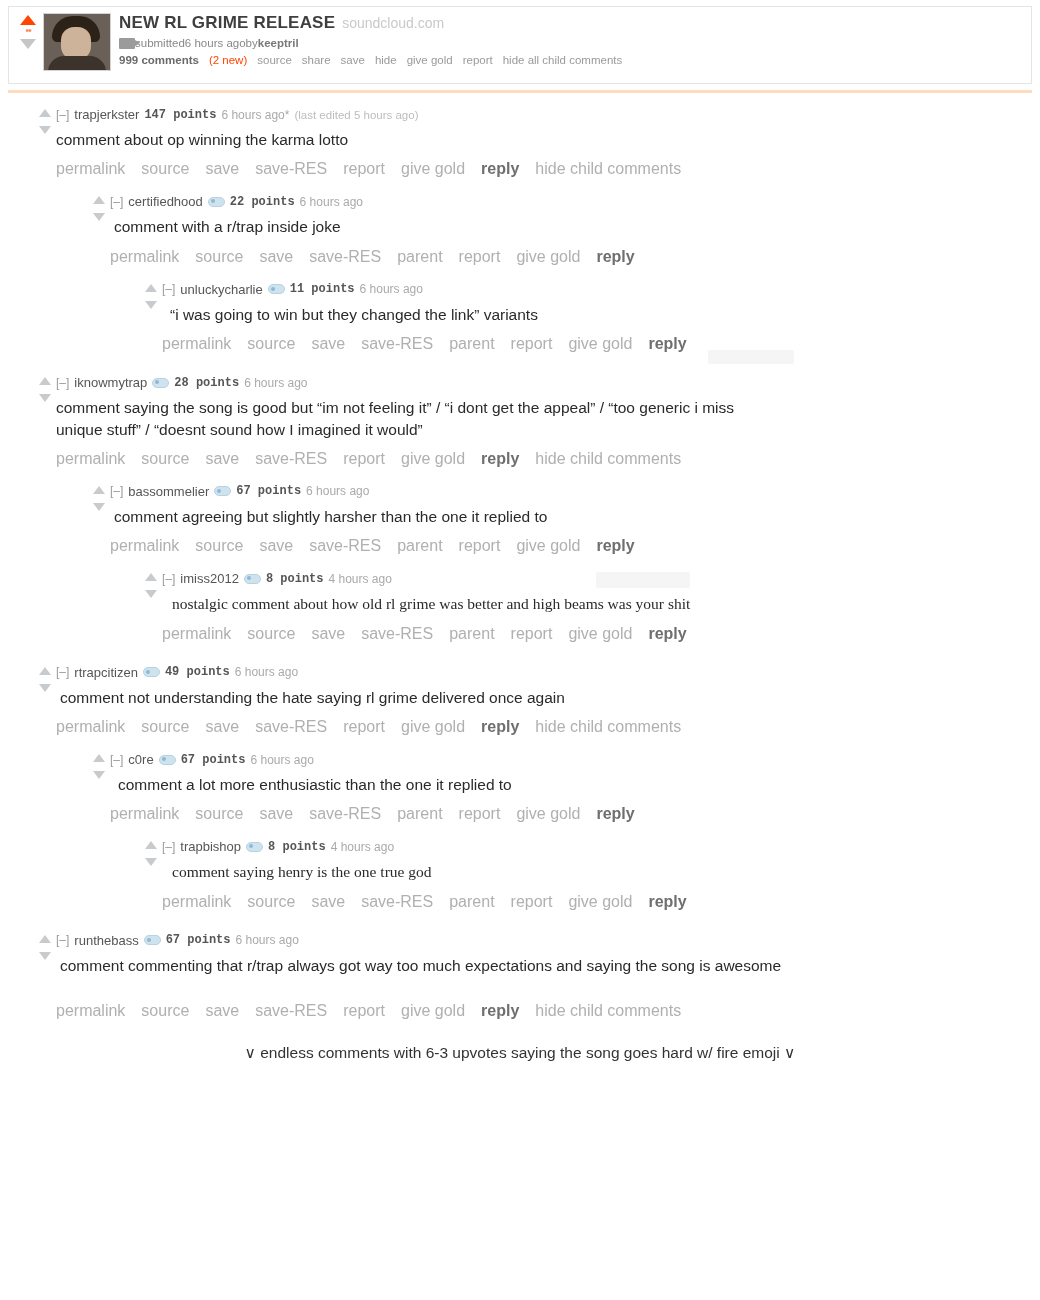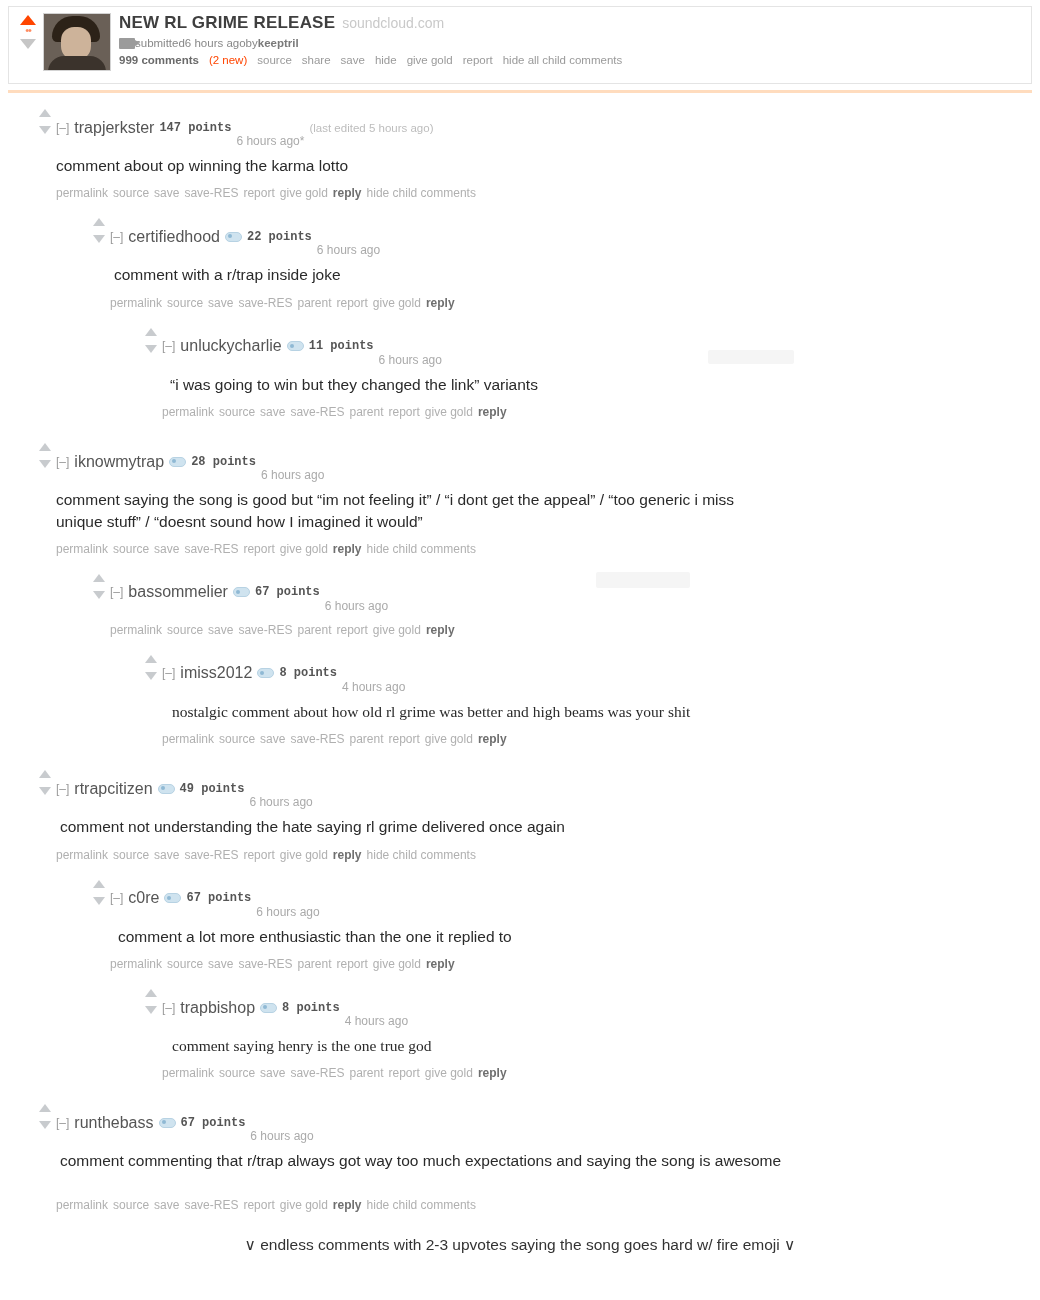--- a/index.html
+++ b/index.html
@@ -56,32 +56,32 @@
   .comments{padding:14px 0 0 0;}
   .comment{position:relative;}
   .c-row{display:flex;align-items:flex-start;}
   .c-arrows{width:22px;flex:none;display:flex;flex-direction:column;align-items:center;padding-top:2px;}
   .ca-up,.ca-dn{width:0;height:0;border-left:6px solid transparent;border-right:6px solid transparent;cursor:pointer;opacity:.55;}
   .ca-up{border-bottom:8px solid #9aa0a6;}
   .ca-dn{border-top:8px solid #9aa0a6;margin-top:9px;}
   .c-body{flex:1;min-width:0;}
   .tagline{font-size:12px;color:#999;display:flex;align-items:center;gap:5px;white-space:nowrap;}
   .collapse{color:#9a9a9a;cursor:pointer;}
-  .uname{color:#555;font-size:16px;}
+  .uname{color:#555;font-size:13px;}
   .gildpill{display:inline-block;width:15px;height:8px;border-radius:5px;background:#cfe3ef;border:1px solid #b7d2e3;position:relative;}
   .gildpill:before{content:"";position:absolute;left:2px;top:1.5px;width:4px;height:4px;border-radius:50%;background:#8fb9d4;}
   .points{font-weight:bold;color:#555;font-size:12px;font-family:Liberation Mono, monospace;}
-  .time{color:#aaa;font-size:12px;margin-top:27px;}
+  .time{color:#aaa;font-size:12px;}
   .edited{color:#bdbdbd;font-size:11.5px;}
   .c-text{
     margin:7px 0 0 0;
     font-size:15.5px;color:#2a2a2a;line-height:1.38;
     font-family:"Liberation Sans", sans-serif;
   }
-  .c-links{margin-top:10px;font-size:12px;color:#b0b0b0;display:flex;gap:5px;flex-wrap:wrap;}
+  .c-links{margin-top:10px;font-size:16px;color:#b0b0b0;display:flex;gap:16px;flex-wrap:wrap;}
   .c-links a{color:#b0b0b0;text-decoration:none;cursor:pointer;}
   .c-links a.reply{color:#6f6f6f;font-weight:bold;}
 
   .lvl1{margin-left:34px;margin-bottom:6px;}
   .lvl2{margin-left:32px;margin-top:16px;}
   .lvl3{margin-left:30px;margin-top:16px;}
   .c-text.i1{margin-left:4px;}
   .c-text.i2{margin-left:8px;}
   .c-text.i3{margin-left:10px;font-family:Liberation Serif, serif;}
 
@@ -267,20 +267,21 @@
                 <div class="ca-dn"></div>
               </div>
               <div class="c-body">
                 <div class="tagline">
                   <span class="collapse">[–]</span>
                   <span class="uname">bassommelier</span>
                   <span class="gildpill"></span>
                   <span class="points">67 points</span>
                   <span class="time">6 hours ago</span>
                 </div>
+                <div class="c-text i1">comment agreeing but slightly harsher than the one it replied to</div>
                 <div class="c-links">
                   <a>permalink</a>
                   <a>source</a>
                   <a>save</a>
                   <a>save-RES</a>
                   <a>parent</a>
                   <a>report</a>
                   <a>give gold</a>
                   <a class="reply">reply</a>
                 </div>
@@ -433,16 +434,16 @@
             <a>save-RES</a>
             <a>report</a>
             <a>give gold</a>
             <a class="reply">reply</a>
             <a>hide child comments</a>
           </div>
         </div>
       </div>
     </div>
 
-    <div class="footer-note">∨ endless comments with 2-3 upvotes saying the song goes hard w/ fire emoji ∨</div>
+    <div class="footer-note">∨ endless comments with 6-3 upvotes saying the song goes hard w/ fire emoji ∨</div>
 
   </div>
 </div>
 
 </body></html>

